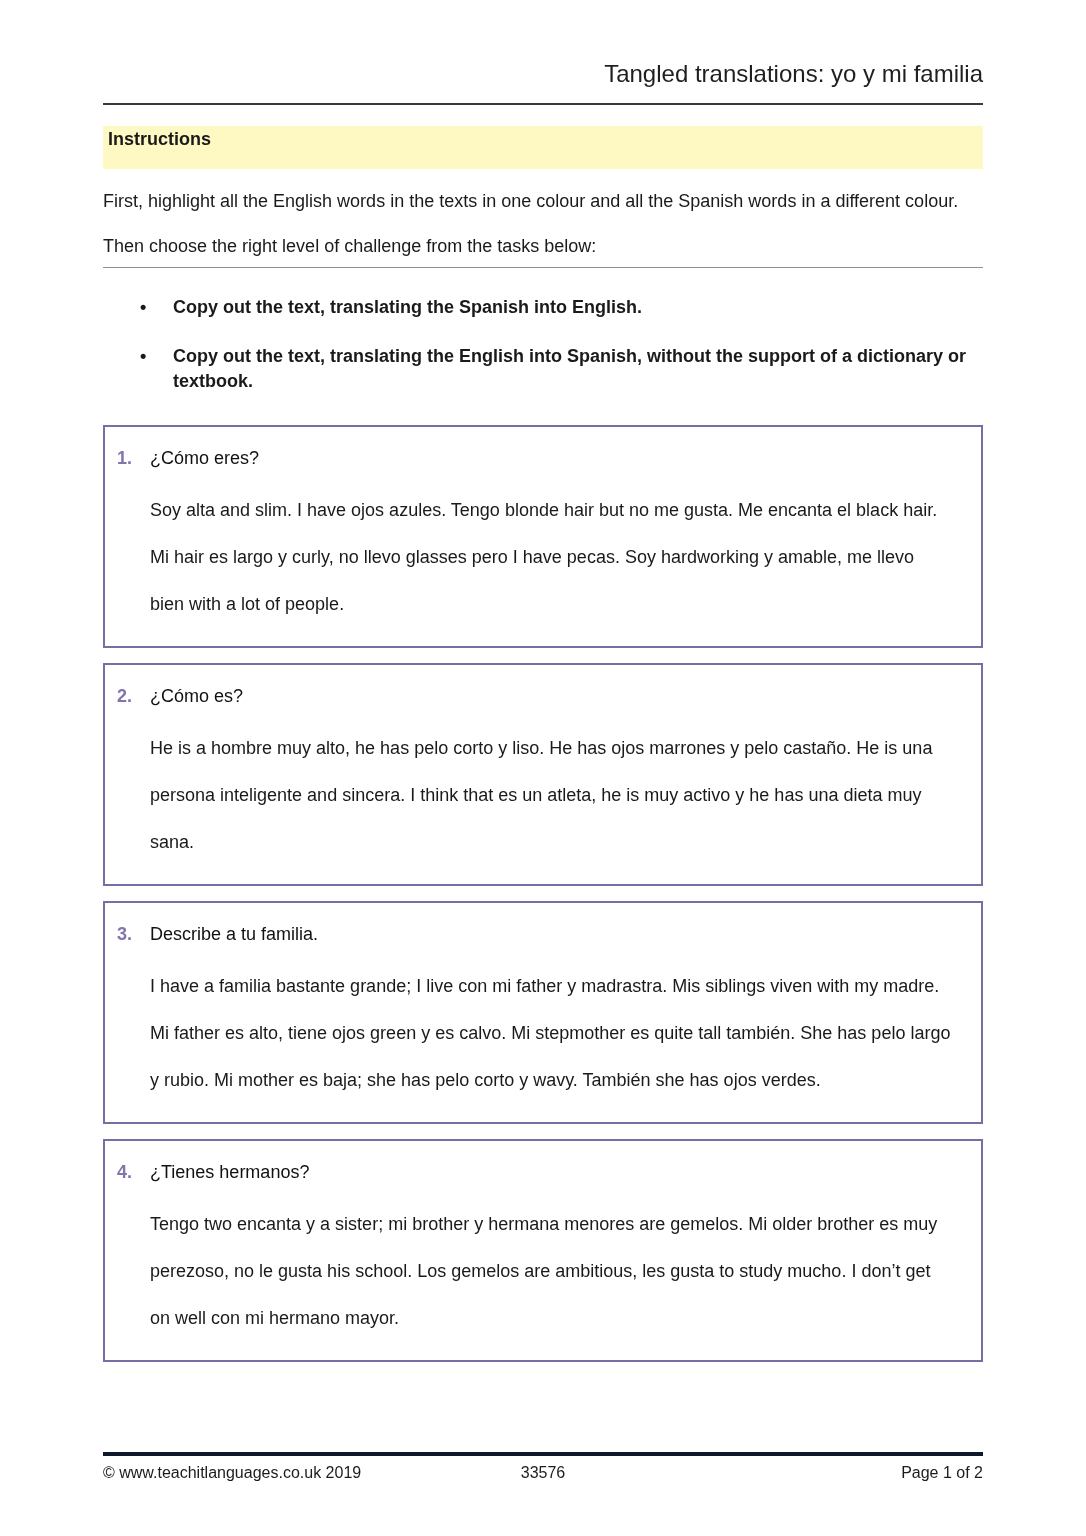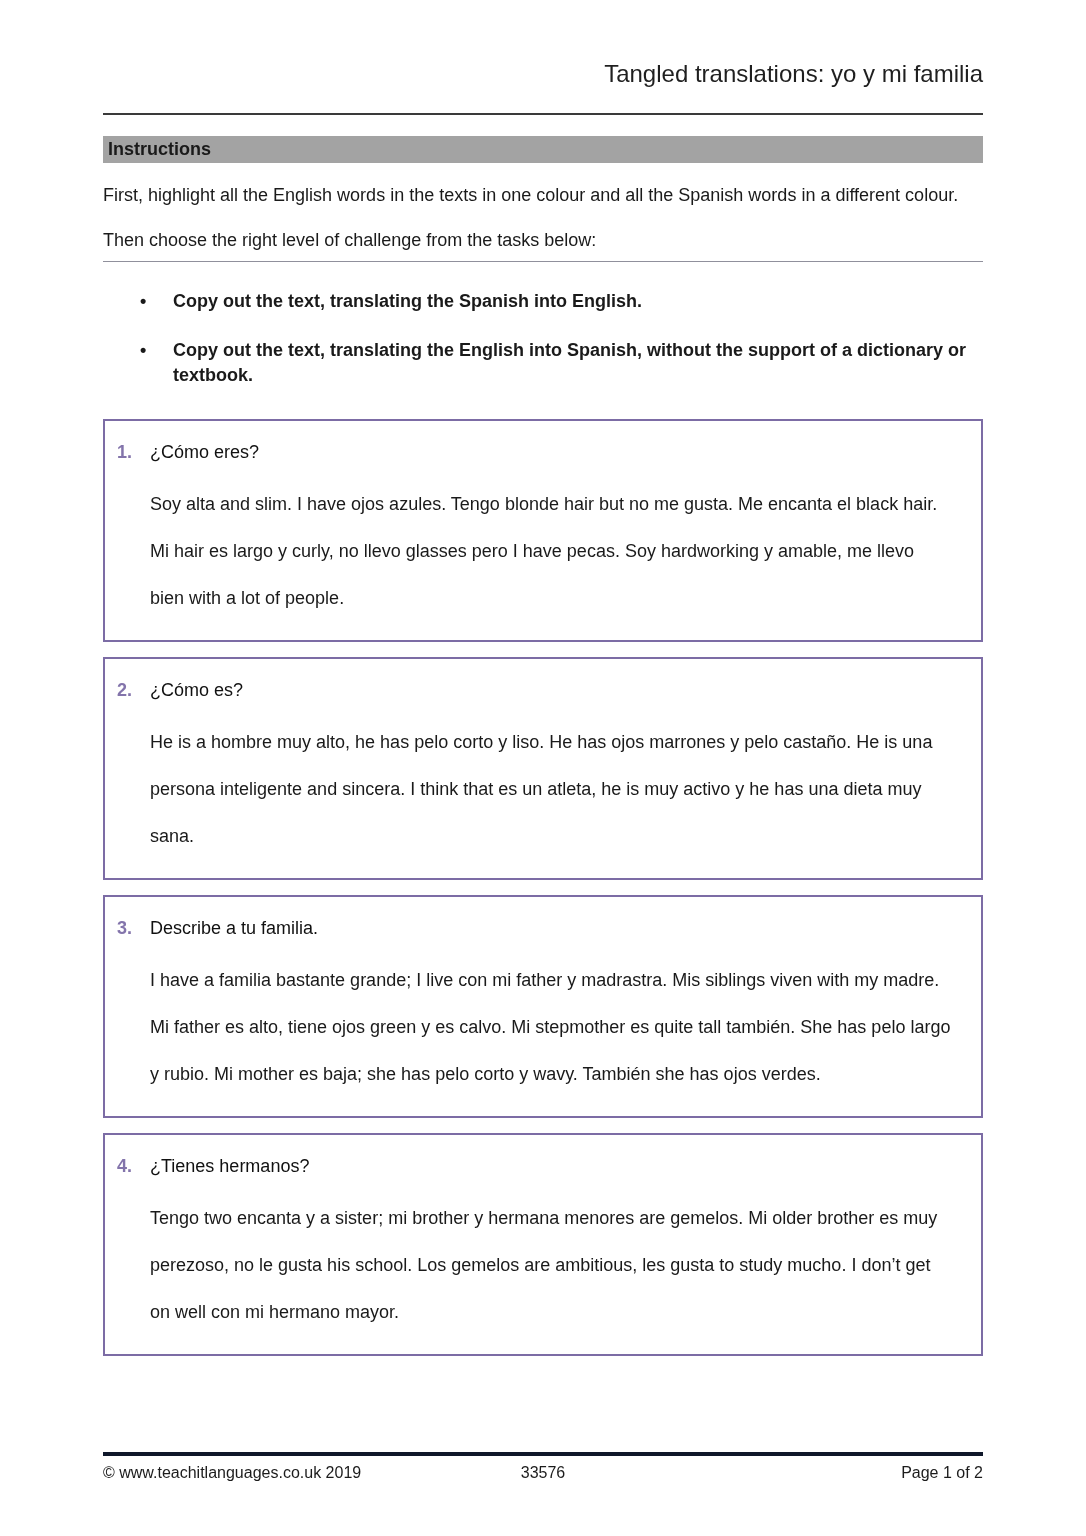--- a/index.html
+++ b/index.html
@@ -11,38 +11,38 @@
     background: #ffffff;
     font-family: "Liberation Sans", sans-serif;
     color: #1a1a1a;
     overflow: hidden;
   }
   .content { padding: 60px 103px 0 103px; }
 
   
   .doc-header {
     border-bottom: 2px solid #3a3a3a;
-    padding-bottom: 25px;
+    padding-bottom: 15px;
   }
   .doc-title {
     margin: 0;
     text-align: right;
     font-size: 24px;
     font-weight: 500;
     color: #1f1f1f;
     line-height: 28px;
   }
 
   
   .banner {
     margin-top: 21px;
-    background: #a3a3a3;
+    background: #fef9c3;
     font-size: 18px;
     font-weight: bold;
-    padding: 2px 6px 3px 5px;
+    padding: 2px 6px 19px 5px;
     line-height: 22px;
   }
 
   
   .para {
     font-size: 18px;
     line-height: 25px;
     margin: 20px 0 0 0;
   }
   .rule {

